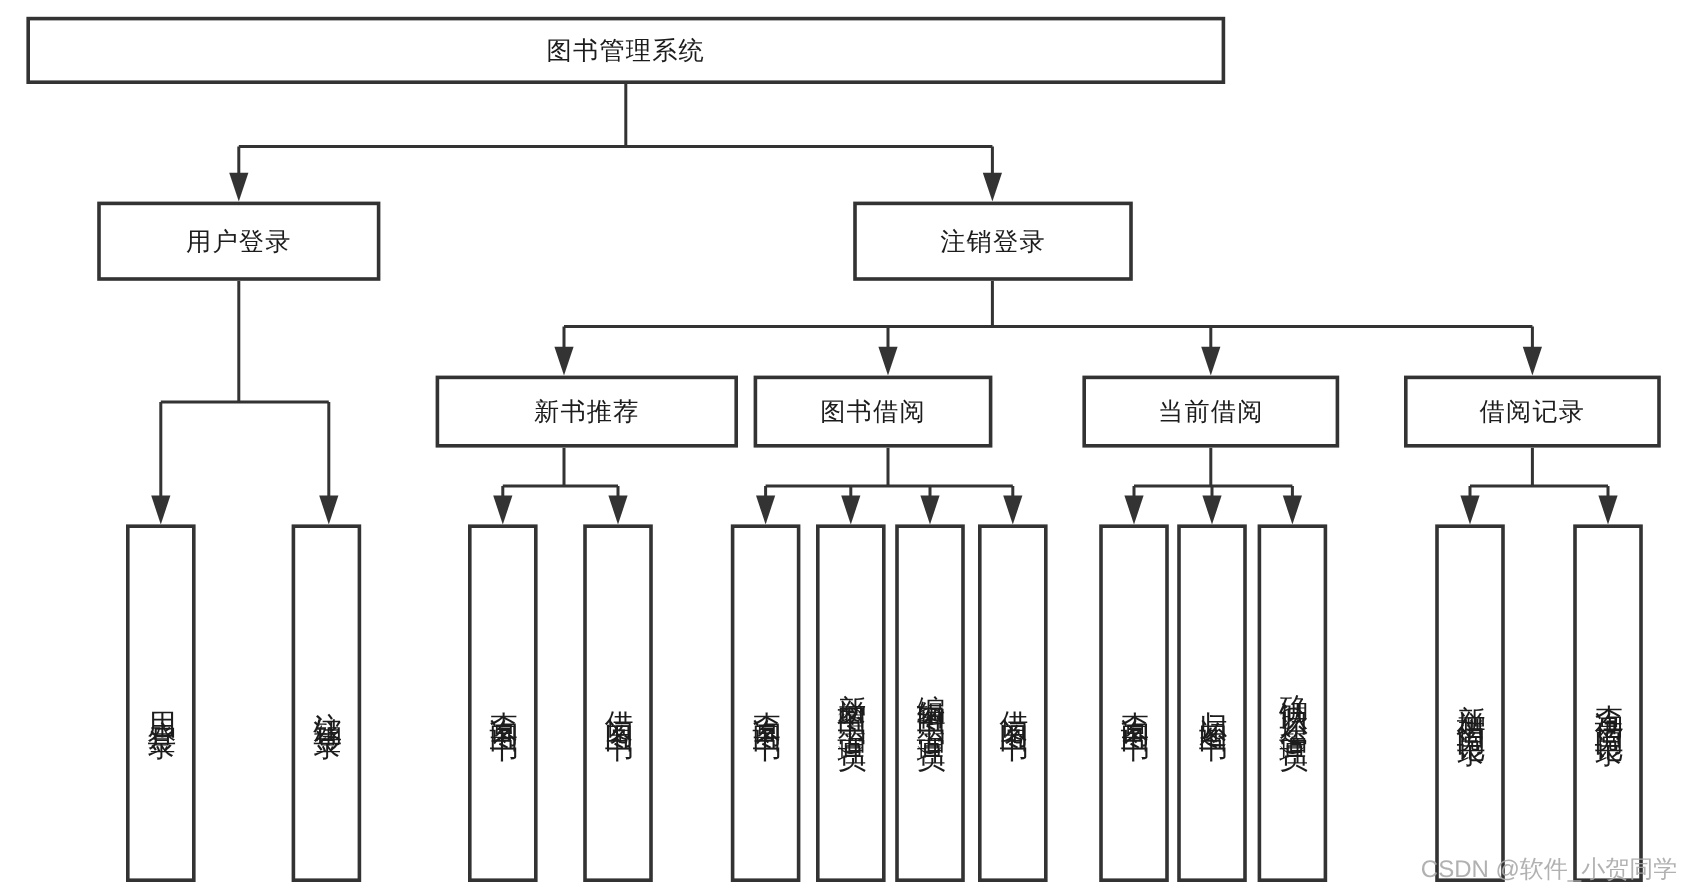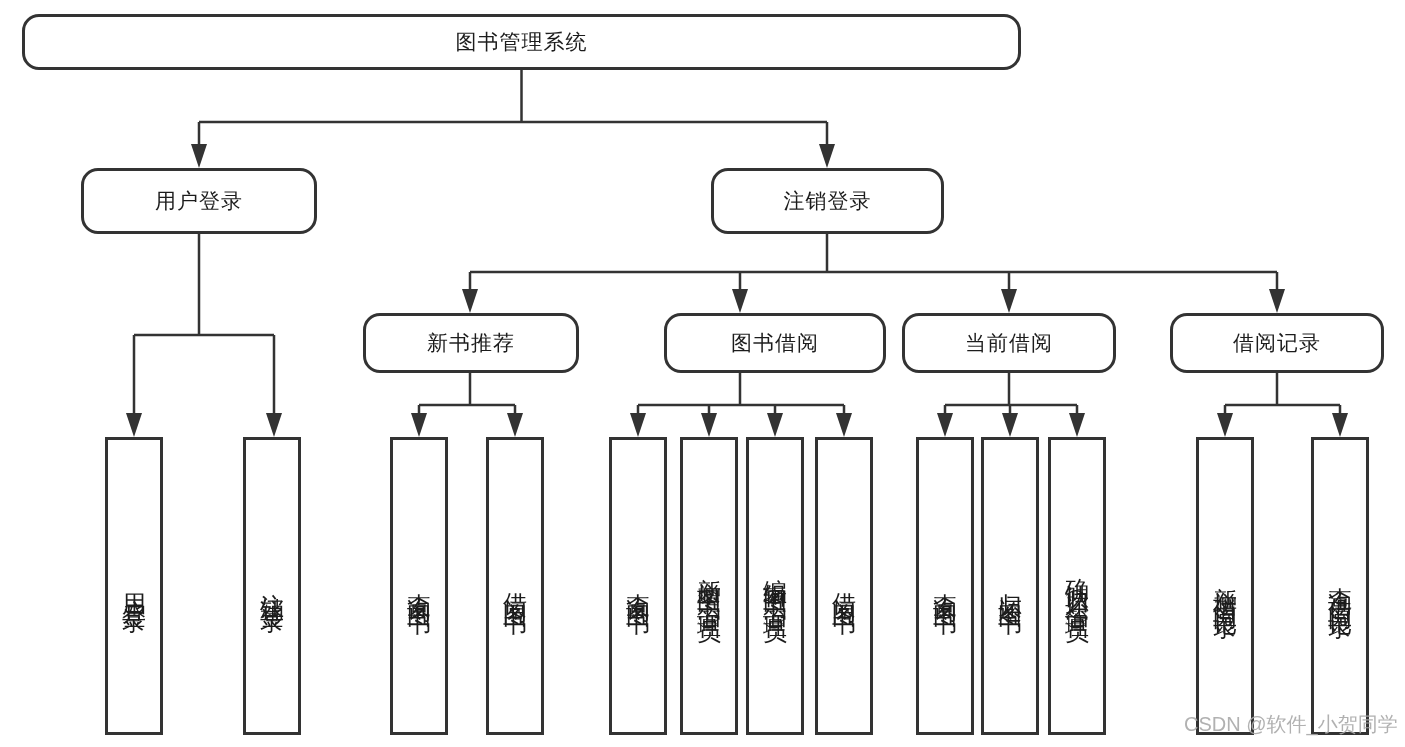--- a/index.html
+++ b/index.html
@@ -25,21 +25,20 @@
     display: flex;
     align-items: center;
     justify-content: center;
     color: #1c1c1c;
     z-index: 2;
   }
   .h-label {
     font-size: 21px;
     letter-spacing: 1px;
     white-space: nowrap;
-    border-radius: 17px;
   }
   .v-label {
     writing-mode: vertical-rl;
     text-orientation: mixed;
     font-size: 24px;
     letter-spacing: 6px;
     line-height: 1;
     white-space: nowrap;
   }
   #watermark {
@@ -86,22 +85,22 @@
       <path d="M1217 413 L1233 413 L1225 437 Z"></path>
       <path d="M1332 413 L1348 413 L1340 437 Z"></path>
     </g>
   </svg>
 
   <div class="box h-label" style="left:22px; top:14px; width:999px; height:56px">图书管理系统</div>
 
   <div class="box h-label" style="left:81px; top:168px; width:236px; height:66px">用户登录</div>
   <div class="box h-label" style="left:711px; top:168px; width:233px; height:66px">注销登录</div>
 
-  <div class="box h-label" style="left:363px; top:313px; width:216px; height:60px">新书推荐</div>
-  <div class="box h-label" style="left:664px; top:313px; width:222px; height:60px">图书借阅</div>
+  <div class="box h-label" style="left:363px; top:313px; width:252px; height:60px">新书推荐</div>
+  <div class="box h-label" style="left:628px; top:313px; width:199px; height:60px">图书借阅</div>
   <div class="box h-label" style="left:1170px; top:313px; width:214px; height:60px">借阅记录</div>
   <div class="box h-label" style="left:902px; top:313px; width:214px; height:60px">当前借阅</div>
 
   <div class="box v-label" style="left:105px; top:437px; width:58px; height:298px">用户登录</div>
   <div class="box v-label" style="left:243px; top:437px; width:58px; height:298px">注销登录</div>
 
   <div class="box v-label" style="left:390px; top:437px; width:58px; height:298px">查询图书</div>
   <div class="box v-label" style="left:486px; top:437px; width:58px; height:298px">借阅图书</div>
 
   <div class="box v-label" style="left:609px; top:437px; width:58px; height:298px">查询图书</div>

